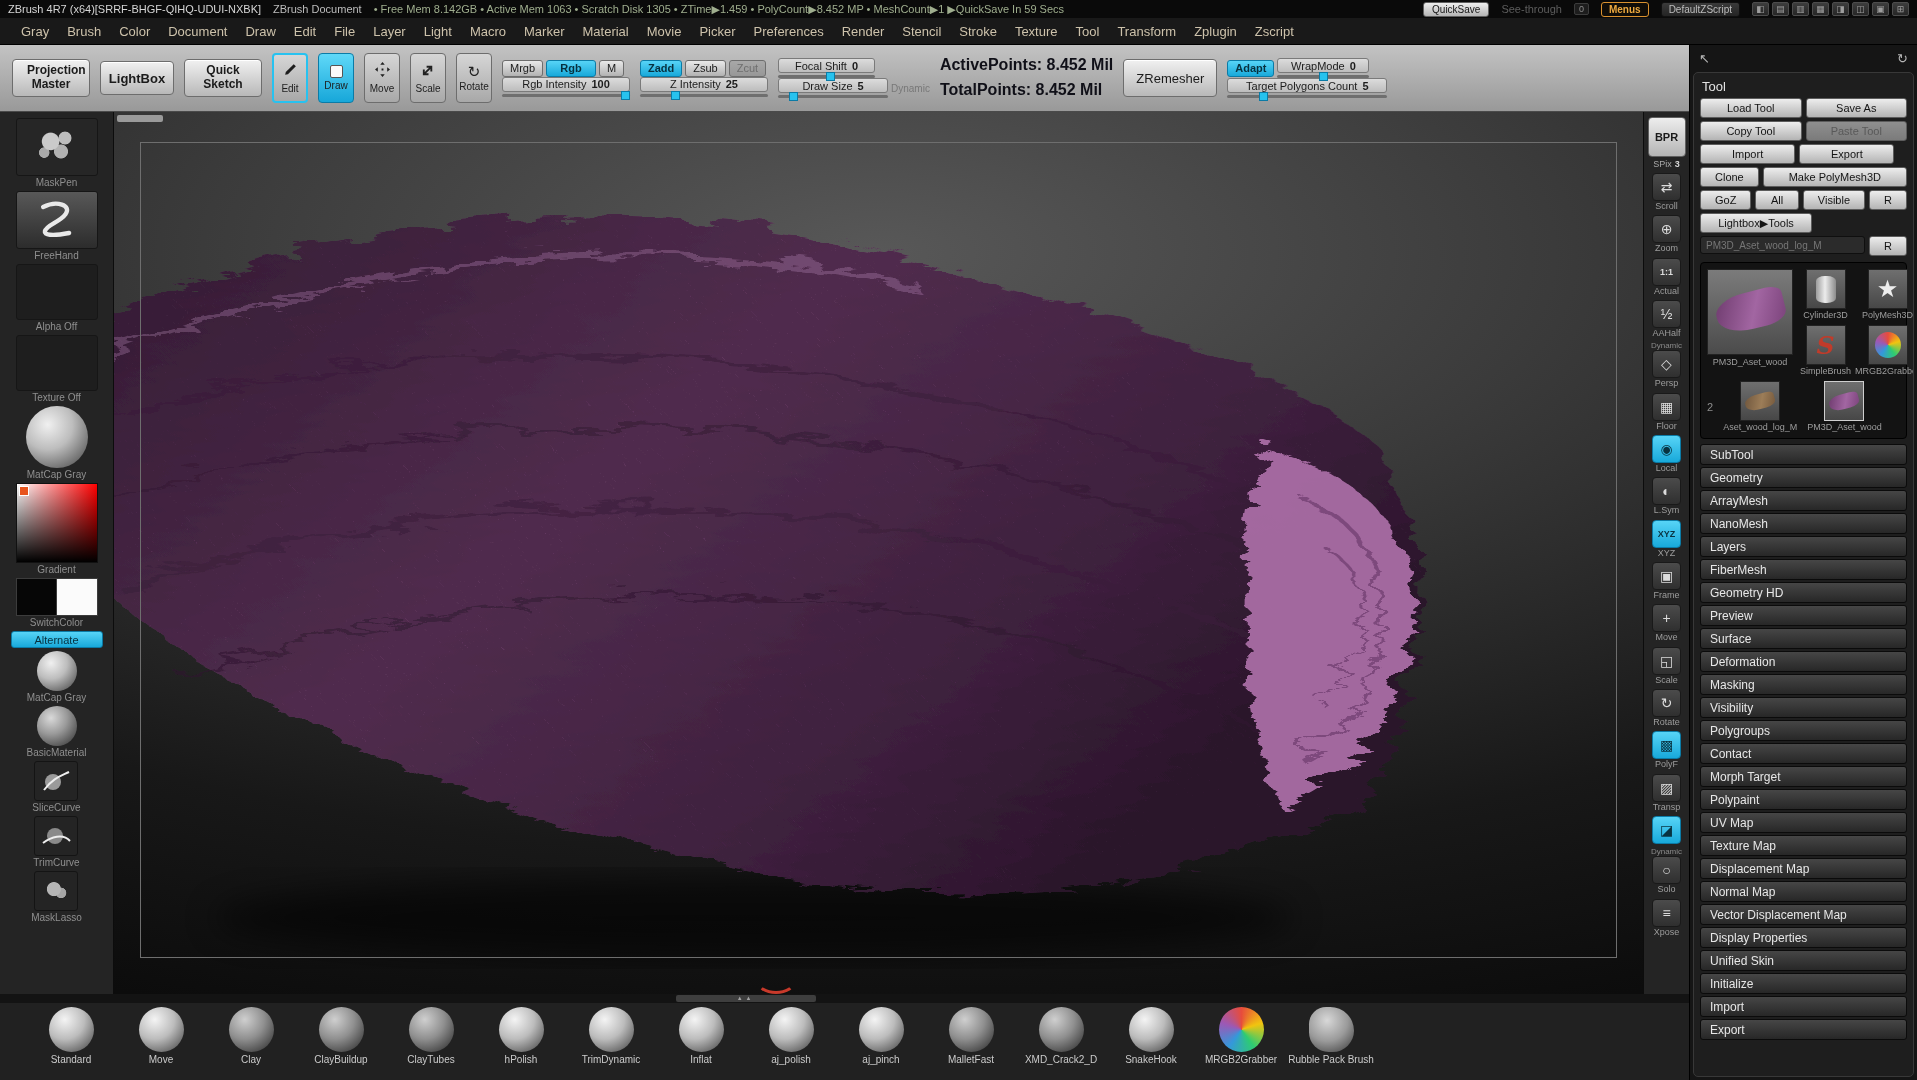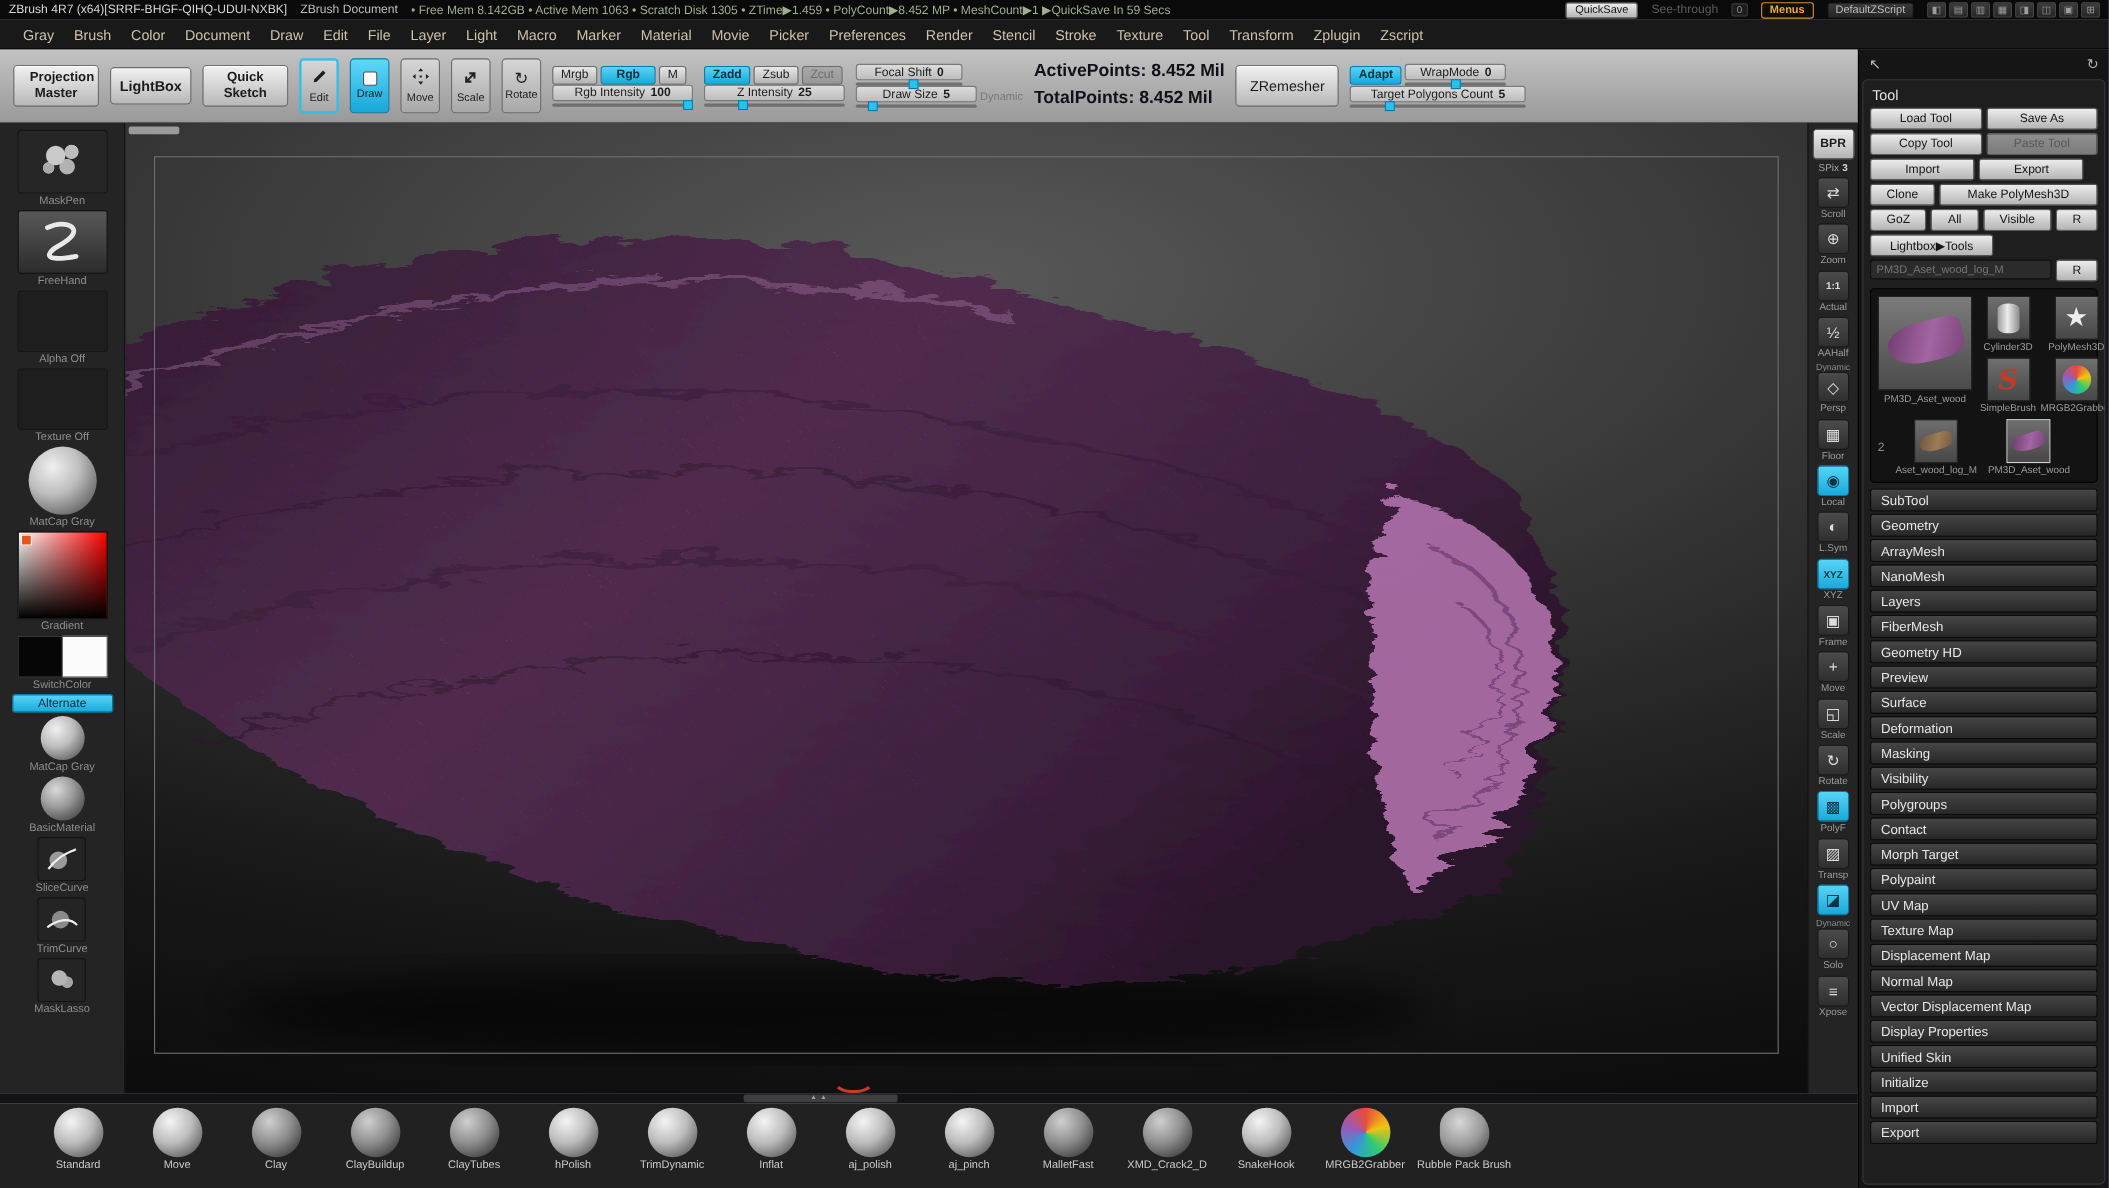--- a/index.html
+++ b/index.html
@@ -1,18 +1,18 @@
 <!DOCTYPE html>
 <html><head>
 <meta charset="utf-8">
 <style>
   * { box-sizing: border-box; margin: 0; padding: 0; }
   html,body { width:1917px; height:1080px; overflow:hidden; background:#000; }
   body { font-family:"Liberation Sans", sans-serif; }
-  .app { position:relative; width:1917px; height:1080px; display:flex; flex-direction:column; background:#c4b5fd; }
+  .app { position:relative; width:1917px; height:1080px; display:flex; flex-direction:column; background:#c2410c; }
 
   
   .titlebar { height:18px; background:#0a0a0a; display:flex; align-items:center; gap:12px; padding:0 8px; font-size:11px; color:#b9b9b9; flex:0 0 auto; }
   .titlebar .app-title { color:#d6d6d6; white-space:nowrap; }
   .titlebar .doc-title { color:#bdbdbd; white-space:nowrap; }
   .titlebar .stats { color:#9fae8e; white-space:nowrap; flex:1; overflow:hidden; }
   .tb-btn { background:linear-gradient(#ededed,#b5b5b5); border:1px solid #5f5f5f; border-radius:3px; color:#151515; font-size:10px; padding:1px 8px; cursor:pointer; white-space:nowrap; }
   .tb-dim { color:#5d5d5d; white-space:nowrap; }
   .tb-badge { background:#1d1d1d; border:1px solid #3c3c3c; color:#8d8d8d; font-size:9px; padding:0 4px; border-radius:2px; }
   .menus-btn { background:#100d08; border:1px solid #d9912f; color:#eda93f; font-size:10px; font-weight:bold; padding:1px 7px; border-radius:3px; cursor:pointer; }
@@ -80,21 +80,21 @@
   
   .canvas { flex:1; position:relative; overflow:hidden; background:radial-gradient(130% 95% at 50% 16%, #585858 0%, #3b3b3b 34%, #181818 72%, #0a0a0a 100%); cursor:crosshair; }
   .doc-frame { position:absolute; left:26px; right:26px; top:30px; bottom:36px; border:1px solid #6e6e6e; pointer-events:none; }
   .canvas-svg { position:absolute; inset:0; width:100%; height:100%; }
   .annotation { position:absolute; left:138px; bottom:46px; font-family:"DejaVu Serif", serif; font-size:34px; color:#69a33c; white-space:nowrap; }
   .nub { position:absolute; top:3px; left:3px; width:46px; height:7px; background:#9a9a9a; border-radius:2px; }
   .timer-arc { position:absolute; left:42%; bottom:0px; width:40px; height:26px; border:3px solid transparent; border-bottom-color:#c8392a; border-radius:50%; }
 
   
   .right-strip { width:46px; background:#242424; border-left:1px solid #0c0c0c; display:flex; flex-direction:column; align-items:center; padding:5px 0 2px; gap:2px; overflow:hidden; flex:0 0 auto; }
-  .rs-btn { width:38px; height:28px; background:linear-gradient(#ededed,#b4b4b4); border:1px solid #5f5f5f; border-radius:4px; font-size:11px; font-weight:bold; color:#1a1a1a; cursor:pointer; }
+  .rs-btn { width:38px; height:40px; background:linear-gradient(#ededed,#b4b4b4); border:1px solid #5f5f5f; border-radius:4px; font-size:11px; font-weight:bold; color:#1a1a1a; cursor:pointer; }
   .rs-spix { display:flex; gap:3px; font-size:9px; color:#a9a9a9; align-items:center; }
   .rs-spix .value { color:#d7d7d7; font-weight:bold; }
   .rs-item { display:flex; flex-direction:column; align-items:center; cursor:pointer; margin-top:2px; }
   .rs-sublabel { font-size:8px; color:#8a8a8a; line-height:1; }
   .rs-icon { width:29px; height:28px; background:linear-gradient(#4b4b4b,#2f2f2f); border:1px solid #191919; border-radius:4px; color:#dcdcdc; font-size:14px; display:flex; align-items:center; justify-content:center; }
   .rs-icon.textic { font-size:9px; font-weight:bold; }
   .rs-item.active .rs-icon { background:linear-gradient(#57d4f7,#18a9da); color:#083341; border-color:#0b7ba6; }
   .rs-label { font-size:9px; color:#9d9d9d; line-height:1.15; }
 
   

